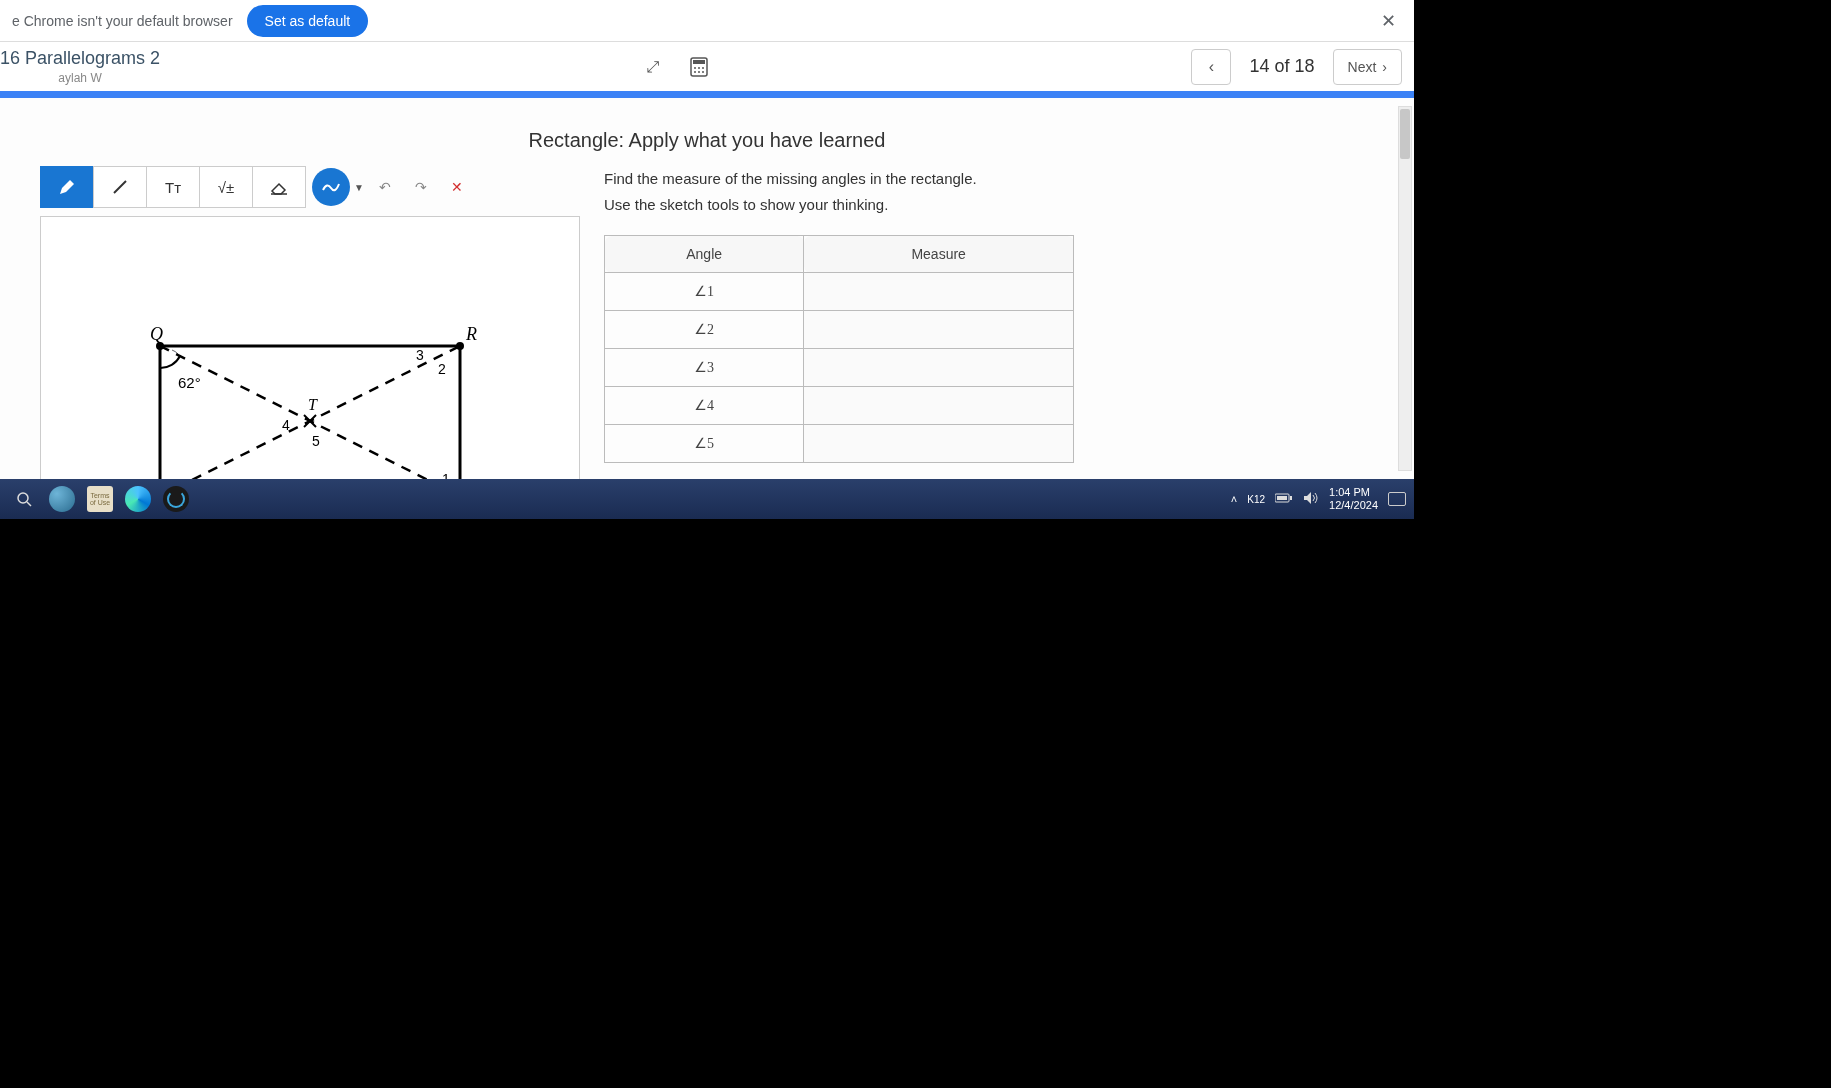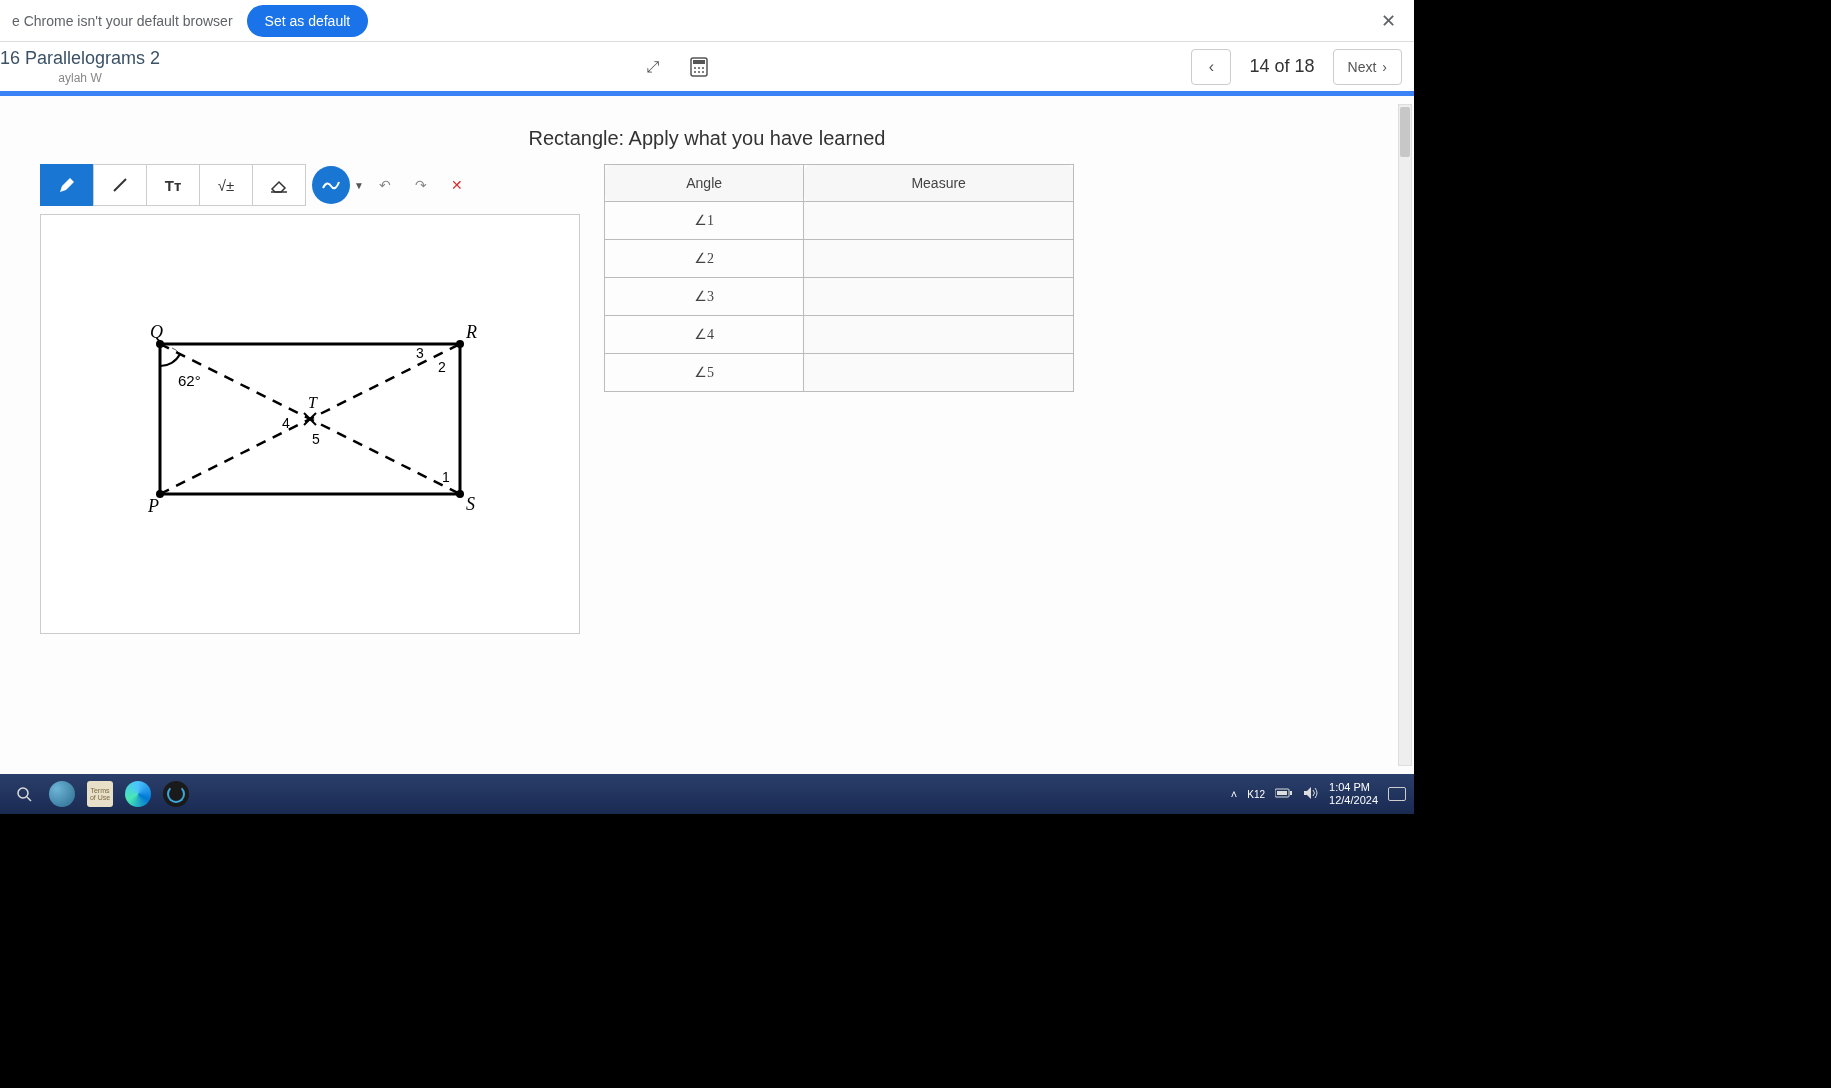--- a/index.html
+++ b/index.html
@@ -1,26 +1,26 @@
 <!DOCTYPE html>
 <html><head>
 <meta charset="utf-8">
 <style>
   * { box-sizing: border-box; margin: 0; padding: 0; }
   html, body { width: 100%; height: 100%; font-family: Arial, Helvetica, sans-serif; background: #000; }
-  .screen { width: 1414px; height: 814px; background: #8b5cf6; display: flex; flex-direction: column; position: relative; }
+  .screen { width: 1414px; height: 519px; background: #8b5cf6; display: flex; flex-direction: column; position: relative; }
   
   
   .chrome-bar { height: 42px; background: #fff; display: flex; align-items: center; padding: 0 12px; border-bottom: 1px solid #ddd; position: relative; }
   .chrome-text { color: #5f6368; font-size: 14px; margin-right: 14px; }
   .set-default { background: #1a73e8; color: #fff; border: none; border-radius: 18px; padding: 8px 18px; font-size: 14px; cursor: pointer; }
   .chrome-close { position: absolute; right: 18px; top: 10px; font-size: 18px; color: #5f6368; cursor: pointer; }
   
   
-  .header { background: #fff; padding: 6px 12px 6px 0; border-bottom: 5px solid #3b82f6; display: flex; align-items: center; }
+  .header { background: #fff; padding: 6px 12px 6px 0; border-bottom: 7px solid #3b82f6; display: flex; align-items: center; }
   .header-left { flex: 0 0 auto; }
   .assignment-title { color: #3b5266; font-size: 18px; font-weight: 500; }
   .student-name { color: #888; font-size: 12px; margin-top: 2px; text-align: center; }
   .header-center { flex: 1; display: flex; justify-content: center; gap: 18px; }
   .hc-btn { width: 28px; height: 28px; display: flex; align-items: center; justify-content: center; color: #555; cursor: pointer; }
   .header-right { display: flex; align-items: center; gap: 12px; }
   .nav-btn { border: 1px solid #ccc; background: #fff; width: 40px; height: 36px; border-radius: 4px; display: flex; align-items: center; justify-content: center; color: #555; cursor: pointer; font-size: 16px; }
   .page-indicator { color: #333; font-size: 18px; padding: 0 6px; }
   .next-btn { border: 1px solid #ccc; background: #fff; height: 36px; border-radius: 4px; padding: 0 14px; display: flex; align-items: center; gap: 6px; color: #555; cursor: pointer; font-size: 14px; }
   
@@ -131,21 +131,21 @@
           <div class="tool active">
             <svg width="18" height="18" viewBox="0 0 18 18">
                   <path d="M2 16 L4 10 L12 2 L16 6 L8 14 Z" fill="#fff"></path>
                 </svg>
           </div>
           <div class="tool">
             <svg width="18" height="18" viewBox="0 0 18 18">
                   <line x1="3" y1="15" x2="15" y2="3" stroke="#333" stroke-width="2"></line>
                 </svg>
           </div>
-          <div class="tool" style="font-weight:bold;">Tт</div>
+          <div class="tool" style="font-weight:normal;">Tт</div>
           <div class="tool">√±</div>
           <div class="tool">
             <svg width="20" height="16" viewBox="0 0 20 16">
                   <path d="M3 12 L10 5 L16 11 L12 15 L6 15 Z" fill="none" stroke="#333" stroke-width="1.5"></path>
                   <line x1="2" y1="15" x2="18" y2="15" stroke="#333" stroke-width="1.5"></line>
                 </svg>
           </div>
           <div class="tool-round">
             <svg width="20" height="14" viewBox="0 0 20 14">
                   <path d="M2 10 Q6 2 10 8 Q14 14 18 4" stroke="#fff" stroke-width="2" fill="none"></path>
@@ -188,20 +188,24 @@
             <text x="322" y="178" font-size="14">1</text>
             <text x="318" y="68" font-size="14">2</text>
             <text x="296" y="54" font-size="14">3</text>
             <text x="162" y="124" font-size="14">4</text>
             <text x="192" y="140" font-size="14">5</text>
           </svg>
         </div>
       </div>
 
       <div class="col-right">
+        <div class="instr">
+          <div>Find the measure of the missing angles in the rectangle.</div>
+          <div>Use the sketch tools to show your thinking.</div>
+        </div>
         <table class="ans-table">
           <thead>
             <tr>
               <th>Angle</th>
               <th>Measure</th>
             </tr>
           </thead>
           <tbody>
             <tr>
                   <td class="angle-sym">∠1</td>

